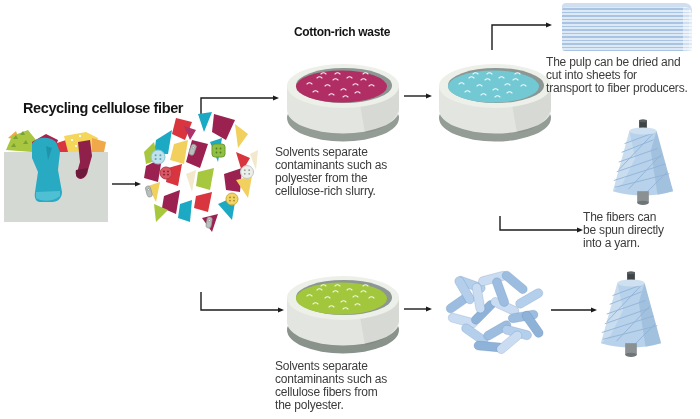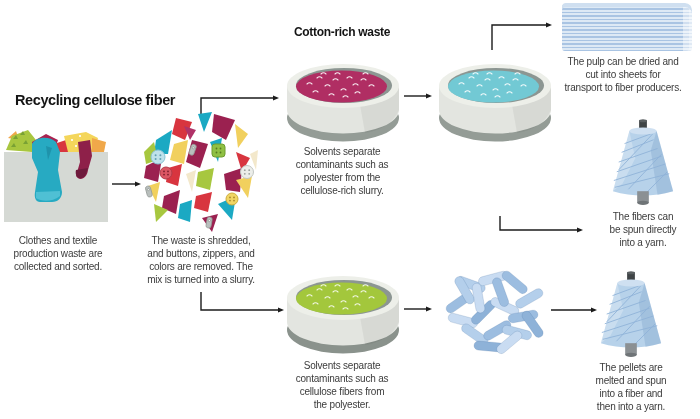--- a/index.html
+++ b/index.html
@@ -3,29 +3,29 @@
 <meta charset="utf-8">
 <style>
   html,body{margin:0;padding:0;background:#ffffff;}
   .canvas{
     position:relative;width:700px;height:419px;background:#ffffff;
     font-family:"Liberation Sans",sans-serif;overflow:hidden;
   }
   .abs{position:absolute;}
   .section-title{
     font-size:14.5px;font-weight:bold;color:#141414;letter-spacing:-0.4px;
-    white-space:nowrap;margin:8px;
+    white-space:nowrap;margin:16px;
   }
   .waste-label{
     font-size:12px;font-weight:bold;color:#141414;letter-spacing:-0.3px;
     text-align:center;white-space:nowrap;
   }
   .caption{
-    font-size:10px;line-height:12.9px;color:#3c3c3c;letter-spacing:-0.2px;
-    text-align:center;white-space:pre-line;
+    font-size:12px;line-height:12.9px;color:#3c3c3c;letter-spacing:-0.2px;
+    text-align:left;white-space:pre-line;
   }
   .sheets{
     position:absolute;left:562px;top:3px;width:130px;height:48px;
     border-radius:4px 7px 3px 3px;
     background:
       linear-gradient(90deg, rgba(255,255,255,0) 0 93%, rgba(255,255,255,0.45) 93%),
       repeating-linear-gradient(180deg,#dde9f5 0 1.7px,#a9c4e3 1.7px 3.5px);
     box-shadow: inset 0 4px 0 #cfdff0, inset -3px 0 0 rgba(255,255,255,0.35);
   }
   svg{display:block;}
@@ -71,23 +71,20 @@
       <circle cx="74" cy="20" r="1.1" fill="#fff"></circle>
     <circle cx="88" cy="22" r="1.1" fill="#fff"></circle>
     <path d="M90,12 L104,16 L102,26 L90,26 Z" fill="#f0a84a"></path>
     <rect x="2" y="26" width="104" height="70" fill="#d5d9d4"></rect>
     <path d="M76,16 L88,14 L90,30 L86,44 C85,52 78,56 74,50 L78,36 Z" fill="#8e2049"></path>
     <path d="M74,44 C72,52 80,56 84,48 L86,42 Z" fill="#6e1a3c"></path>
     <path d="M30,18 C34,10 48,10 54,16 L58,26 L56,44 L60,66 C60,72 56,76 50,76 L38,76 C34,76 32,72 33,66 L36,46 L30,32 Z" fill="#27aac2"></path>
     <path d="M44,20 L50,22 L46,34 Z" fill="#1f93ab"></path>
     <path d="M34,66 L58,65 L58,70 C50,76 40,76 34,72 Z" fill="#4fc0d4"></path>
   </svg>
-  <div class="abs caption" style="left:0;top:235px;width:116px">Clothes and textile
-production waste are
-collected and sorted.</div>
 
   <svg class="abs" style="left:140px;top:110px" width="120" height="124" viewBox="0 0 120 124">
     <path d="M58,4 L72,2 L64,22 Z" fill="#1ba9c3"></path>
     <path d="M74,4 L95,10 L86,30 L72,22 Z" fill="#9b2150"></path>
     <path d="M36,8 L52,12 L45,30 L32,24 Z" fill="#d8353f"></path>
     <path d="M44,16 L56,20 L50,30 Z" fill="#b03368"></path>
     <path d="M95,14 L108,24 L98,38 Z" fill="#f1d05e"></path>
     <path d="M16,30 L32,20 L28,44 L14,44 Z" fill="#1ba9c3"></path>
     <path d="M4,42 L14,32 L18,50 L6,54 Z" fill="#a7c73f"></path>
     <path d="M6,56 L22,48 L18,72 L4,68 Z" fill="#9b2150"></path>
@@ -143,24 +140,20 @@
       <g transform="rotate(-15 9 82)">
           <rect x="6.5" y="76" width="5" height="11" rx="2.2"></rect>
           <circle cx="9" cy="79.5" r="1.1" fill="#eef1ef"></circle>
         </g>
       <g transform="rotate(10 69 113)">
           <rect x="66.5" y="107" width="5" height="11" rx="2.2"></rect>
           <circle cx="69" cy="110.5" r="1.1" fill="#eef1ef"></circle>
         </g>
     </g>
   </svg>
-  <div class="abs caption" style="left:123px;top:235px;width:156px">The waste is shredded,
-and buttons, zippers, and
-colors are removed. The
-mix is turned into a slurry.</div>
 
   <div class="abs waste-label" style="left:272px;top:25px;width:140px">Cotton-rich waste</div>
 
   <svg class="abs" style="left:285px;top:52px" width="116" height="92" viewBox="0 0 116 92">
     <ellipse cx="58" cy="66" rx="56" ry="23.5" fill="#949c96"></ellipse>
     <path d="M2,34 L2,58 A56,23.5 0 0 0 114,58 L114,34 Z" fill="#e3e5e0"></path>
     <path d="M72,36 L114,36 L114,58 C108,72 94,79 80,81 Z" fill="#000" opacity="0.05"></path>
     <ellipse cx="58" cy="34" rx="56" ry="22" fill="#edefe9"></ellipse>
     <ellipse cx="59" cy="33.5" rx="48" ry="17.5" fill="#8c9692"></ellipse>
     <ellipse cx="56.5" cy="34.5" rx="45.5" ry="16" fill="#b02e63"></ellipse>
@@ -314,18 +307,14 @@
         <path d="M13,34 L46,21"></path>
         <path d="M16,25 L43,15"></path>
       <path d="M45,15 L10,52"></path>
         <path d="M54,36 L20,72"></path>
         <path d="M60,54 L38,76"></path>
     </g>
     <ellipse cx="35" cy="12" rx="14" ry="3.6" fill="#cfe0f1"></ellipse>
     <rect x="29" y="74" width="12" height="12" fill="#8b9093"></rect>
     <ellipse cx="35" cy="86" rx="6" ry="2.2" fill="#6f7477"></ellipse>
   </svg>
-  <div class="abs caption" style="left:573px;top:362px;width:116px">The pellets are
-melted and spun
-into a fiber and
-then into a yarn.</div>
 
 </div>
 
 </body></html>

